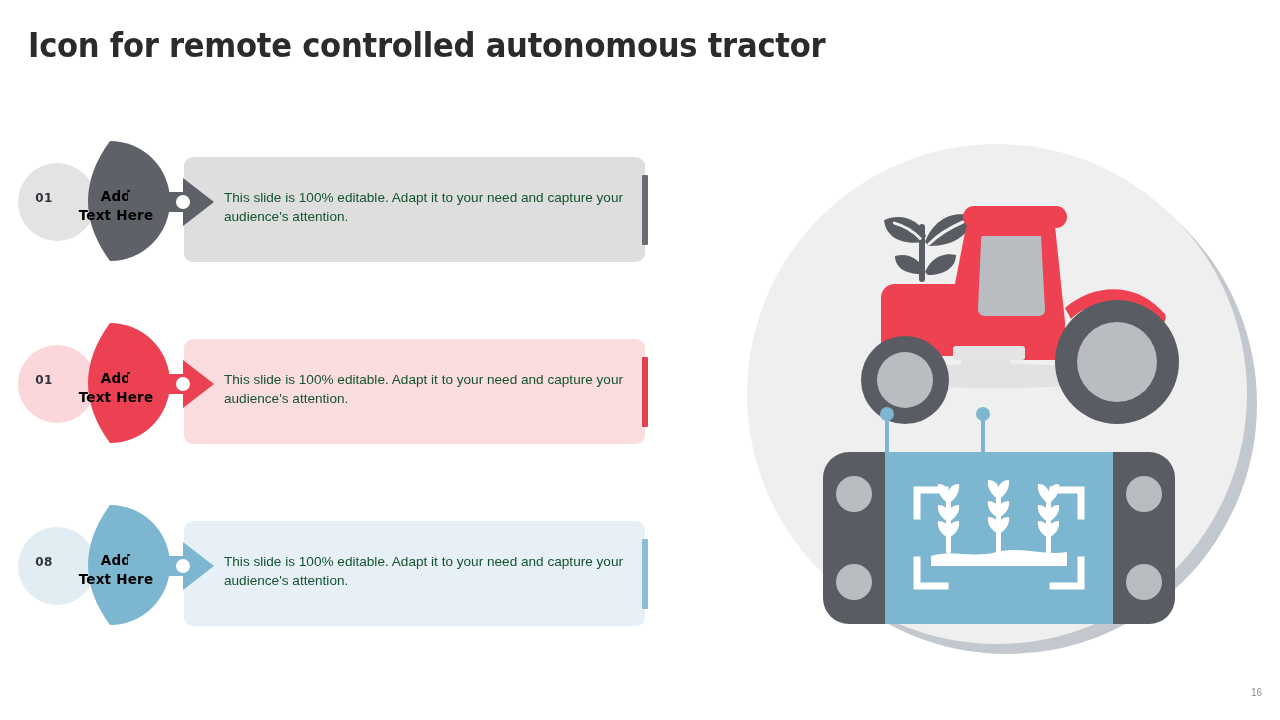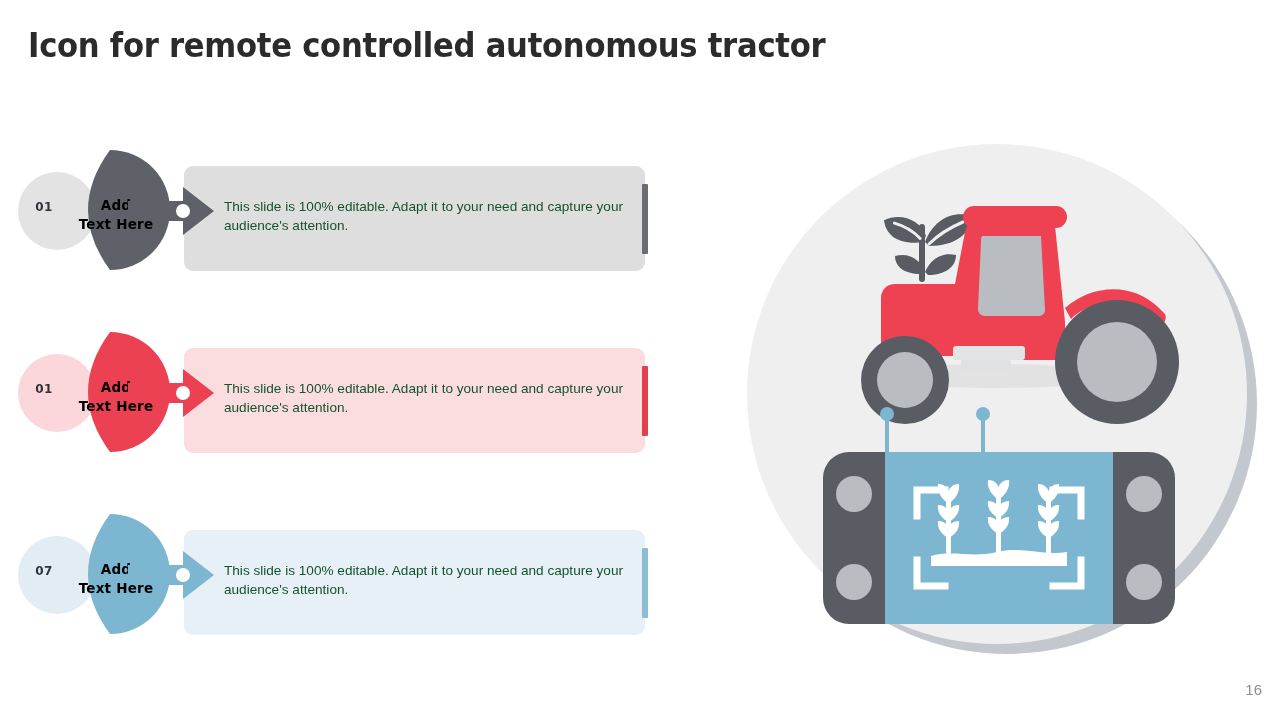--- a/index.html
+++ b/index.html
@@ -25,21 +25,21 @@
     letter-spacing: -0.3px;
     color: #2b2b2b;
     white-space: nowrap;
     transform: scaleX(0.93);
     transform-origin: left center;
   }
 
   
   #steps {
     position: absolute;
-    left: 0; top: 143px;
+    left: 0; top: 134px;
     width: 700px; height: 520px;
   }
   .step {
     position: absolute;
     left: 0;
     width: 700px;
     height: 175px;
   }
   .step.s1 { top: 0px; }
   .step.s2 { top: 182px; }
@@ -131,21 +131,21 @@
     left: 735px; top: 132px;
     width: 530px; height: 530px;
   }
   #illustration svg { display: block; width: 530px; height: 530px; }
 
   
   #page-number {
     position: absolute;
     right: 18px; bottom: 10px;
     font-family: "Liberation Sans", sans-serif;
-    font-size: 15px;
+    font-size: 10px;
     color: #8d8d8d;
   }
 </style>
 </head>
 <body>
 
 <div id="slide">
 
   <div id="page-title">Icon for remote controlled autonomous tractor</div>
 
@@ -200,21 +200,21 @@
       </div>
 
       <div class="panel" style="background:#fbdcdf;">
         <div class="panel-bar" style="background:#e04150;"></div>
         <div class="panel-text">This slide is 100% editable. Adapt it to your need and capture your audience's attention.</div>
       </div>
     </div>
 
     <div class="step s3">
       <div class="num-circle" style="background:#e1edf3;"></div>
-      <div class="num-text">07</div>
+      <div class="num-text">08</div>
 
       <div class="crescent-wrap">
         <svg viewBox="0 0 120 120" xmlns="http://www.w3.org/2000/svg" aria-hidden="true">
           <path d="M60 0 A60 60 0 1 1 60 120 Q16 60 60 0 Z" fill="#7cb6d0"></path>
         </svg>
       </div>
       <div class="crescent-label">
         <span>Add</span>
         <span class="l2">Text Here</span>
       </div>

